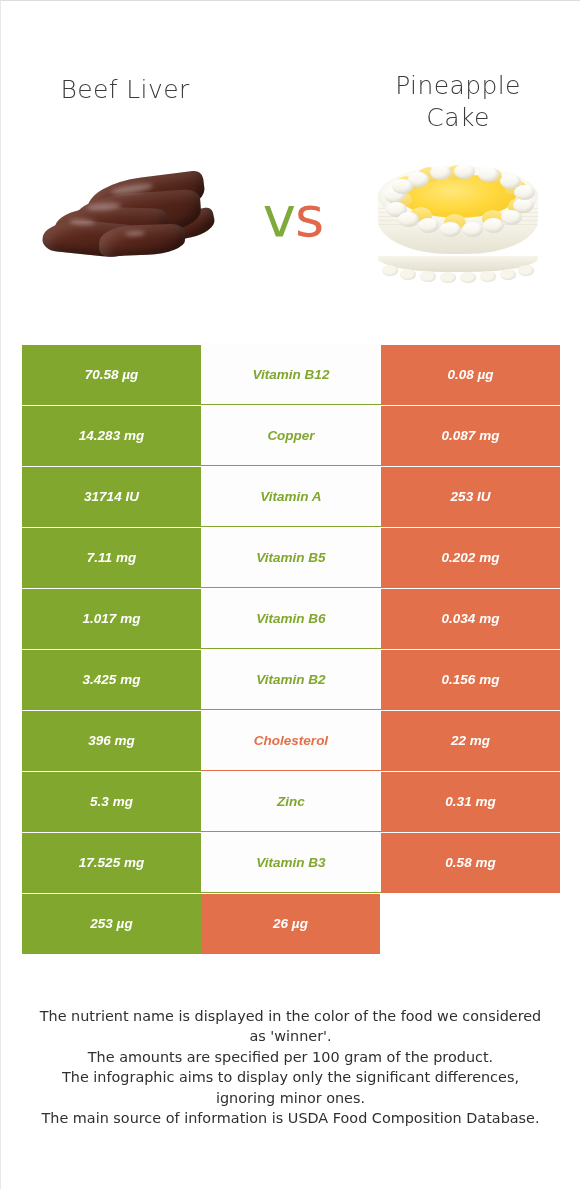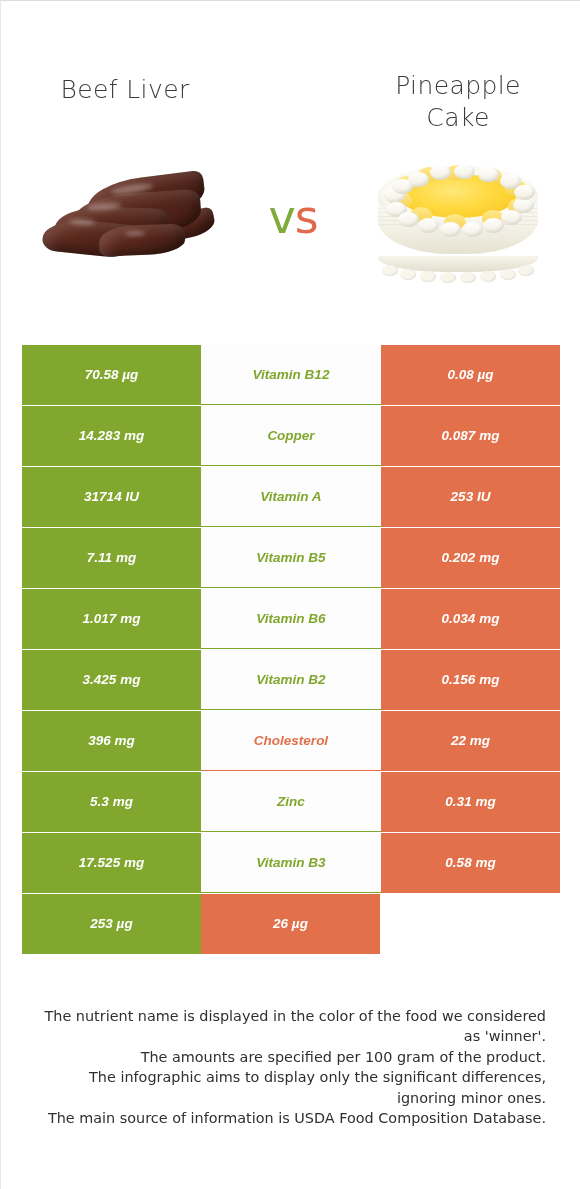--- a/index.html
+++ b/index.html
@@ -66,21 +66,21 @@
   .vs-cell {
     flex: 0 0 88px;
     display: flex;
     align-items: center;
     justify-content: center;
     height: 100%;
   }
   .img-cell.right { flex: 0 0 242px; }
 
   .vs {
-    font-size: 46px;
+    font-size: 56px;
     font-weight: 400;
     letter-spacing: -1px;
     font-family: "DejaVu Sans", sans-serif;
     line-height: 1;
     position: relative;
     top: 6px;
   }
   .vs .v { color: #7faa3c; }
   .vs .s { color: #e1684a; }
 
@@ -231,21 +231,21 @@
   
   .footer {
     margin: 52px 34px 0 34px;
     text-align: center;
     font-size: 14.4px;
     line-height: 1.42;
     color: #2f2f2f;
     font-family: "DejaVu Sans", sans-serif;
     font-weight: 400;
   }
-  .footer p { margin: 0; text-align: right; }
+  .footer p { margin: 0; }
 </style>
 </head>
 <body>
 
 <div class="header">
   <div class="title-cell left">
     <h1 class="food-title">Beef Liver</h1>
   </div>
   <div class="title-cell mid"></div>
   <div class="title-cell right">

